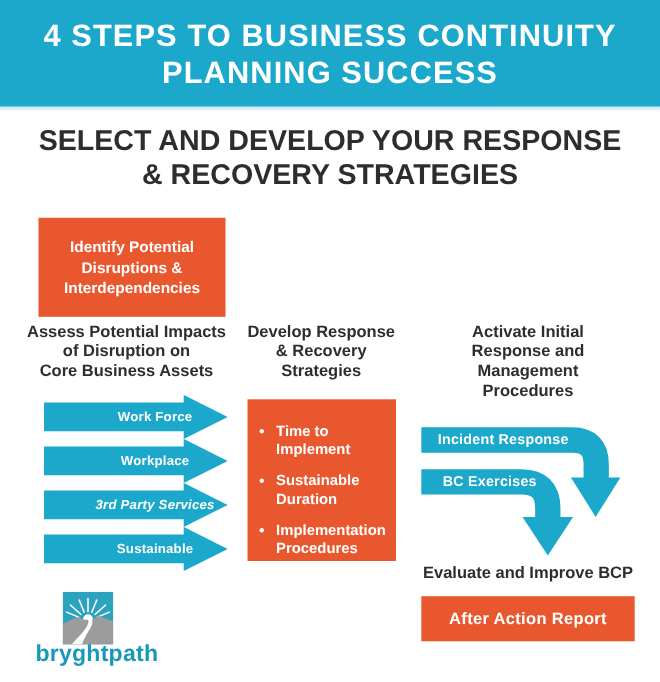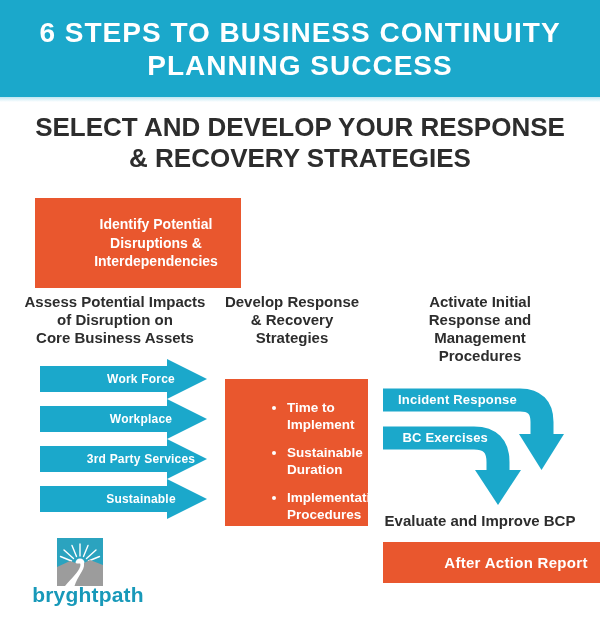--- a/index.html
+++ b/index.html
@@ -21,28 +21,28 @@
     background:linear-gradient(#bfe6f2,#ffffff);
   }
 
   
   .subtitle{
     position:absolute;left:0;top:112px;width:600px;text-align:center;
     color:#2d2d2d;font-size:26px;font-weight:700;line-height:31px;
   }
 
   
-  .obox{background:#E9572E;color:#ffffff;font-weight:700;padding-left:36px;}
+  .obox{background:#E9572E;color:#ffffff;font-weight:700;}
   .box-identify{
     position:absolute;left:35px;top:198px;width:170px;height:90px;
     display:flex;align-items:center;justify-content:center;text-align:center;
     font-size:14px;line-height:18.5px;
   }
   .box-strategies{
-    position:absolute;left:225px;top:379px;width:107px;height:147px;
+    position:absolute;left:225px;top:363px;width:135px;height:147px;
   }
   .box-strategies ul{
     margin:0;padding:20px 6px 0 26px;list-style:disc;
   }
   .box-strategies li{
     font-size:13.5px;font-weight:700;color:#ffffff;line-height:17px;
     margin-bottom:11px;text-align:left;
   }
   .box-after{
     position:absolute;left:383px;top:542px;width:194px;height:41px;
@@ -59,21 +59,21 @@
   .head-develop{left:222px;width:140px;}
   .head-activate{left:388px;width:184px;}
 
   
   .flow-arrow{position:absolute;left:40px;width:167px;height:40px;}
   .flow-arrow svg{position:absolute;left:0;top:0;}
   .flow-arrow .lbl{
     position:absolute;left:0;top:0;width:140px;height:40px;line-height:40px;
     text-align:center;color:#ffffff;font-size:12px;font-weight:700;letter-spacing:.2px;padding-left:31px;
   }
-  .fa-0{top:359px;} .fa-1{top:399px;} .fa-2{top:439px;} .fa-3{top:479px;}
+  .fa-0{top:359px;} .fa-1{top:399px;} .fa-2{top:439px;font-style:italic;} .fa-3{top:479px;}
 
   
   .curved-arrows{position:absolute;left:380px;top:382px;}
   .curve-lbl{
     position:absolute;color:#ffffff;font-size:13px;font-weight:700;
     text-align:center;letter-spacing:.2px;
   }
   .lbl-incident{left:395px;top:392px;width:125px;}
   .lbl-bc{left:388px;top:430px;width:100px;text-align:right;}
 
@@ -88,21 +88,21 @@
     position:absolute;left:31px;top:583px;width:114px;text-align:center;
     color:#1899B9;font-size:21px;font-weight:700;letter-spacing:.2px;
   }
 </style>
 </head>
 <body>
 
 <div class="canvas">
 
   <div class="banner preline">
-    <span class="preline">6 STEPS TO BUSINESS CONTINUITY
+    <span class="preline">4 STEPS TO BUSINESS CONTINUITY
 PLANNING SUCCESS</span>
   </div>
   <div class="banner-fade"></div>
 
   <div class="subtitle preline">SELECT AND DEVELOP YOUR RESPONSE
 &amp; RECOVERY STRATEGIES</div>
 
   <div class="obox box-identify">
     <span class="preline">Identify Potential
 Disruptions &amp;

